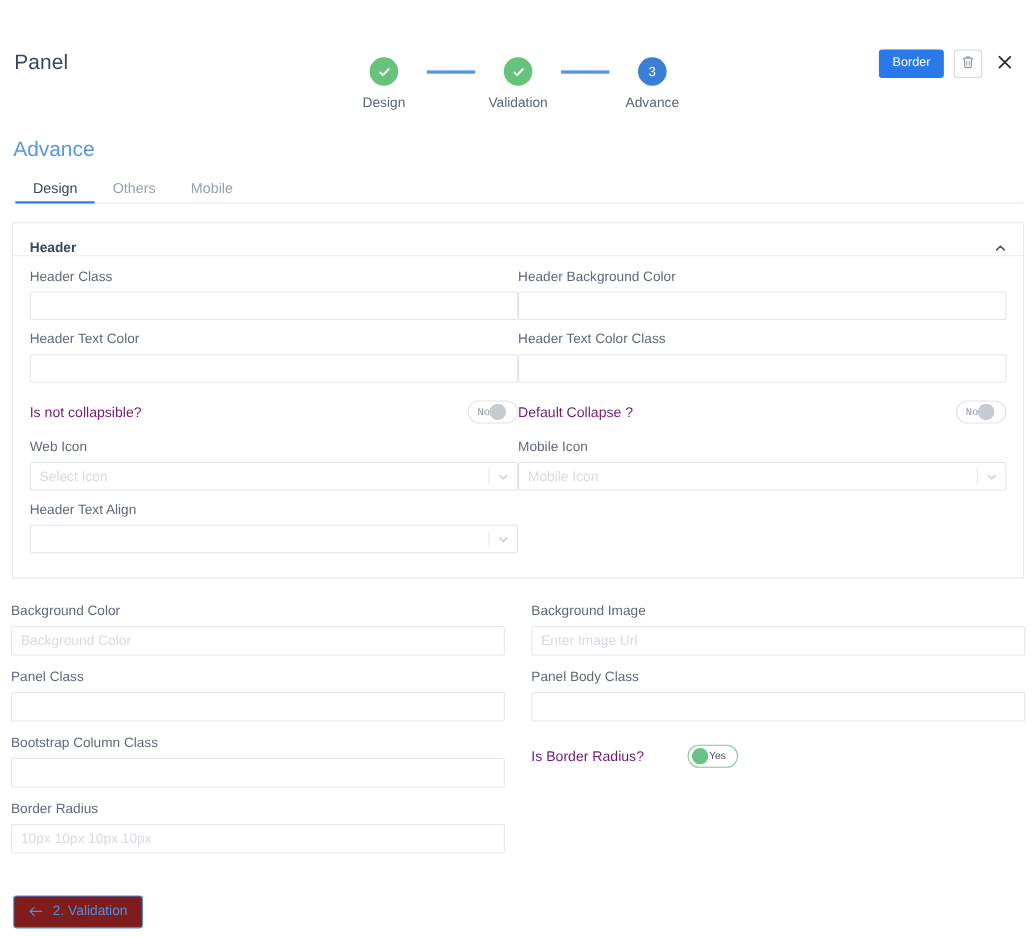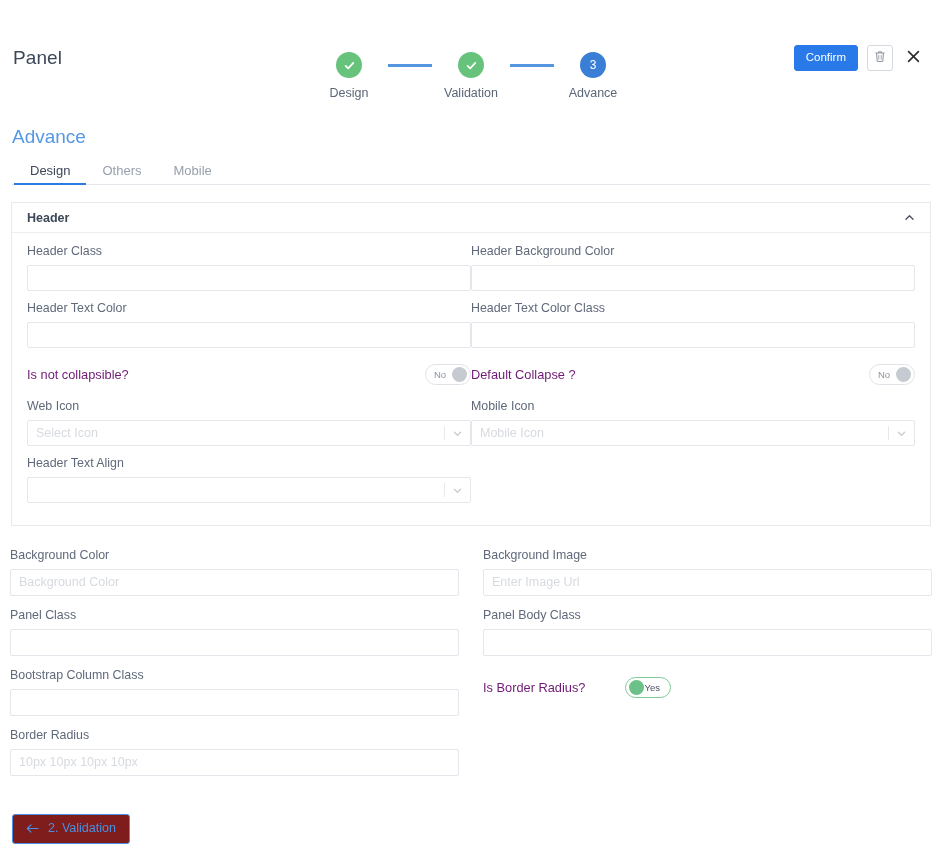--- a/index.html
+++ b/index.html
@@ -125,21 +125,21 @@
   
   .card {
     position: absolute;
     top: 202px; left: 11px; right: 11px;
     border: 1px solid #e6e9ed;
     background: #fff;
   }
   .card-head {
     height: 30px;
     border-bottom: 1px solid #eceff2;
-    display: flex; align-items: center;
+    display: flex; align-items: flex-end;
     padding: 0 14px 0 15px;
   }
   .card-head-title {
     font-size: 12.5px;
     font-weight: bold;
     color: #3c4858;
   }
   .chevron-up {
     margin-left: auto;
     width: 13px; height: 13px;
@@ -216,21 +216,21 @@
   .switch .knob {
     width: 15px; height: 15px;
     border-radius: 50%;
     background: #c6cbd2;
   }
   .switch .sw-text {
     font-size: 9.5px;
     color: #8b949f;
     line-height: 1;
   }
-  .switch.off { justify-content: space-between; }
+  .switch.off { justify-content: flex-start; font-family: Liberation Mono, monospace; }
   .switch.off .sw-text { order: 1; margin-left: 5px; }
   .switch.off .knob { order: 2; }
   .switch.on {
     border-color: #7fcc96;
     margin-left: 40px;
   }
   .switch.on .knob { background: #6cc188; order: 1; }
   .switch.on .sw-text { order: 2; margin-right: 5px; color: #4a5260; }
 
   
@@ -262,21 +262,21 @@
   .arrow-left { width: 13px; height: 11px; display: block; }
 </style>
 </head>
 <body>
 
 <div class="page">
 
   <div class="topbar">
     <div class="panel-title">Panel</div>
     <div class="topbar-actions">
-      <button class="btn-confirm">Confirm</button>
+      <button class="btn-confirm">Border</button>
       <button class="btn-icon">
         <span>
           <svg width="12" height="13" viewBox="0 0 12 13" fill="none" stroke="#8b939e" stroke-width="1">
             <path d="M1.5 3h9M4.5 3V1.8h3V3M2.6 3l.6 8.4h5.6L9.4 3"></path>
             <path d="M4.8 5v4.6M7.2 5v4.6" stroke-width=".8"></path>
           </svg>
         </span>
       </button>
       <button class="btn-close">
         <span>

